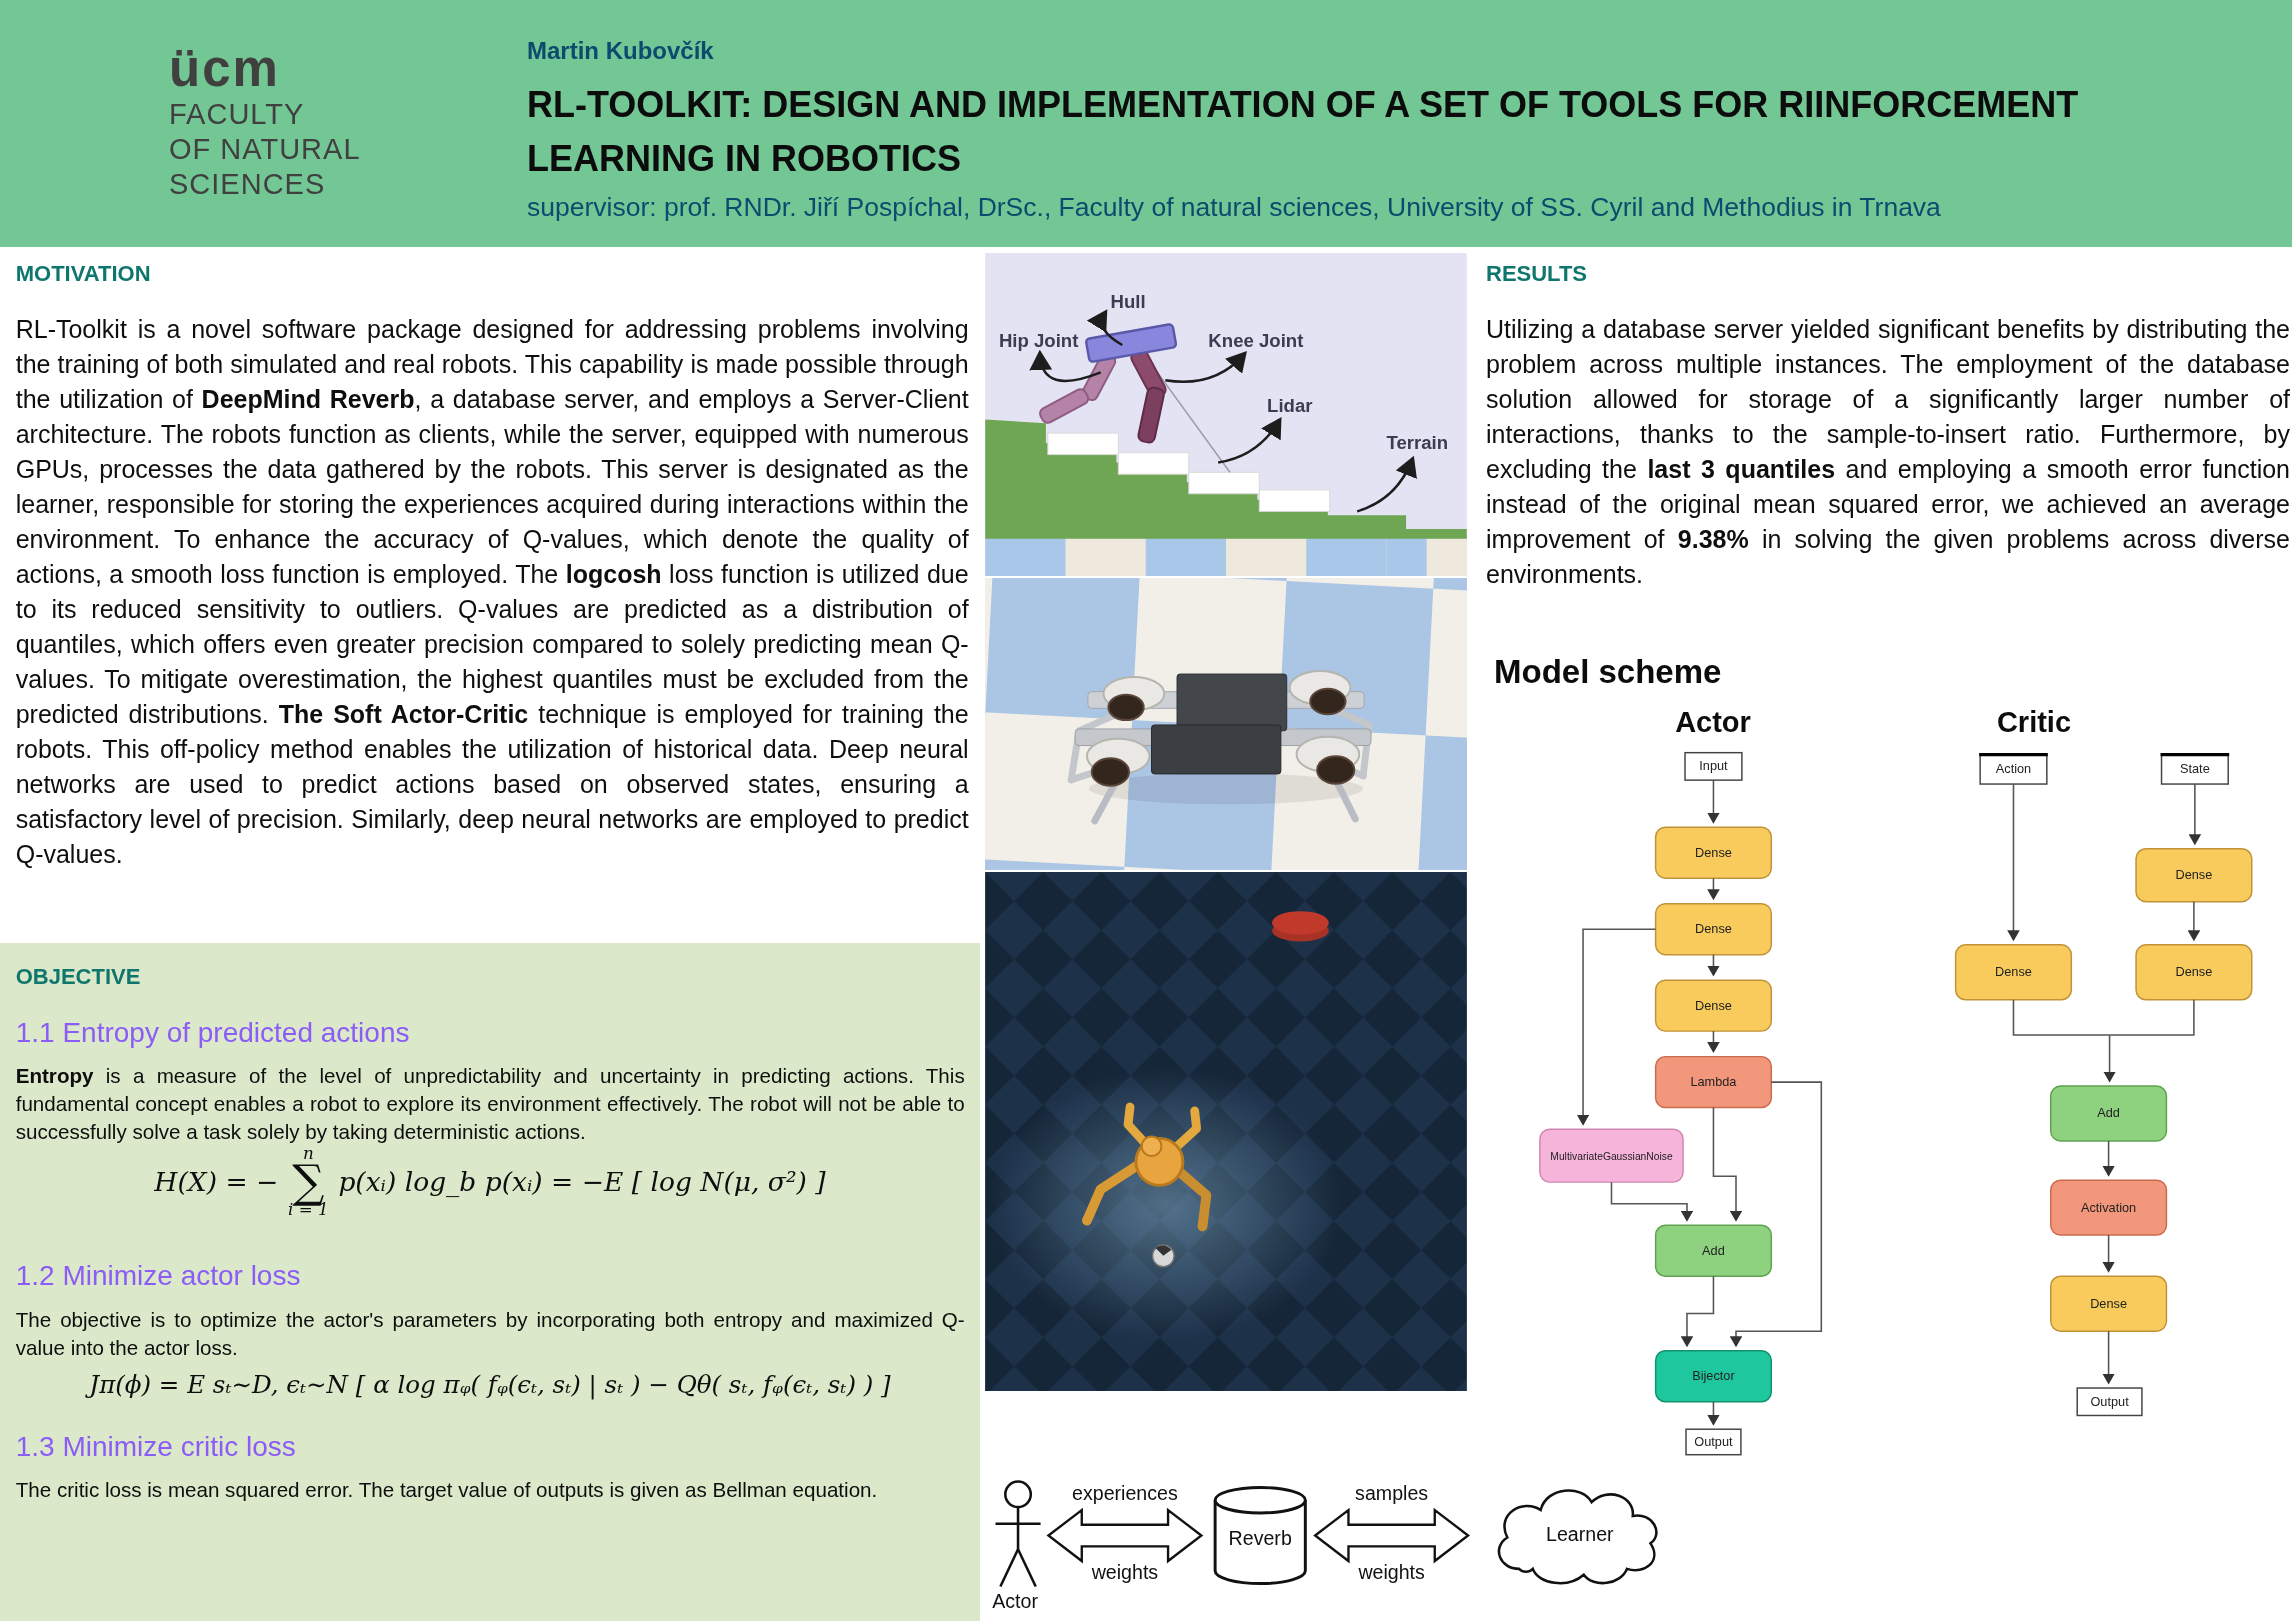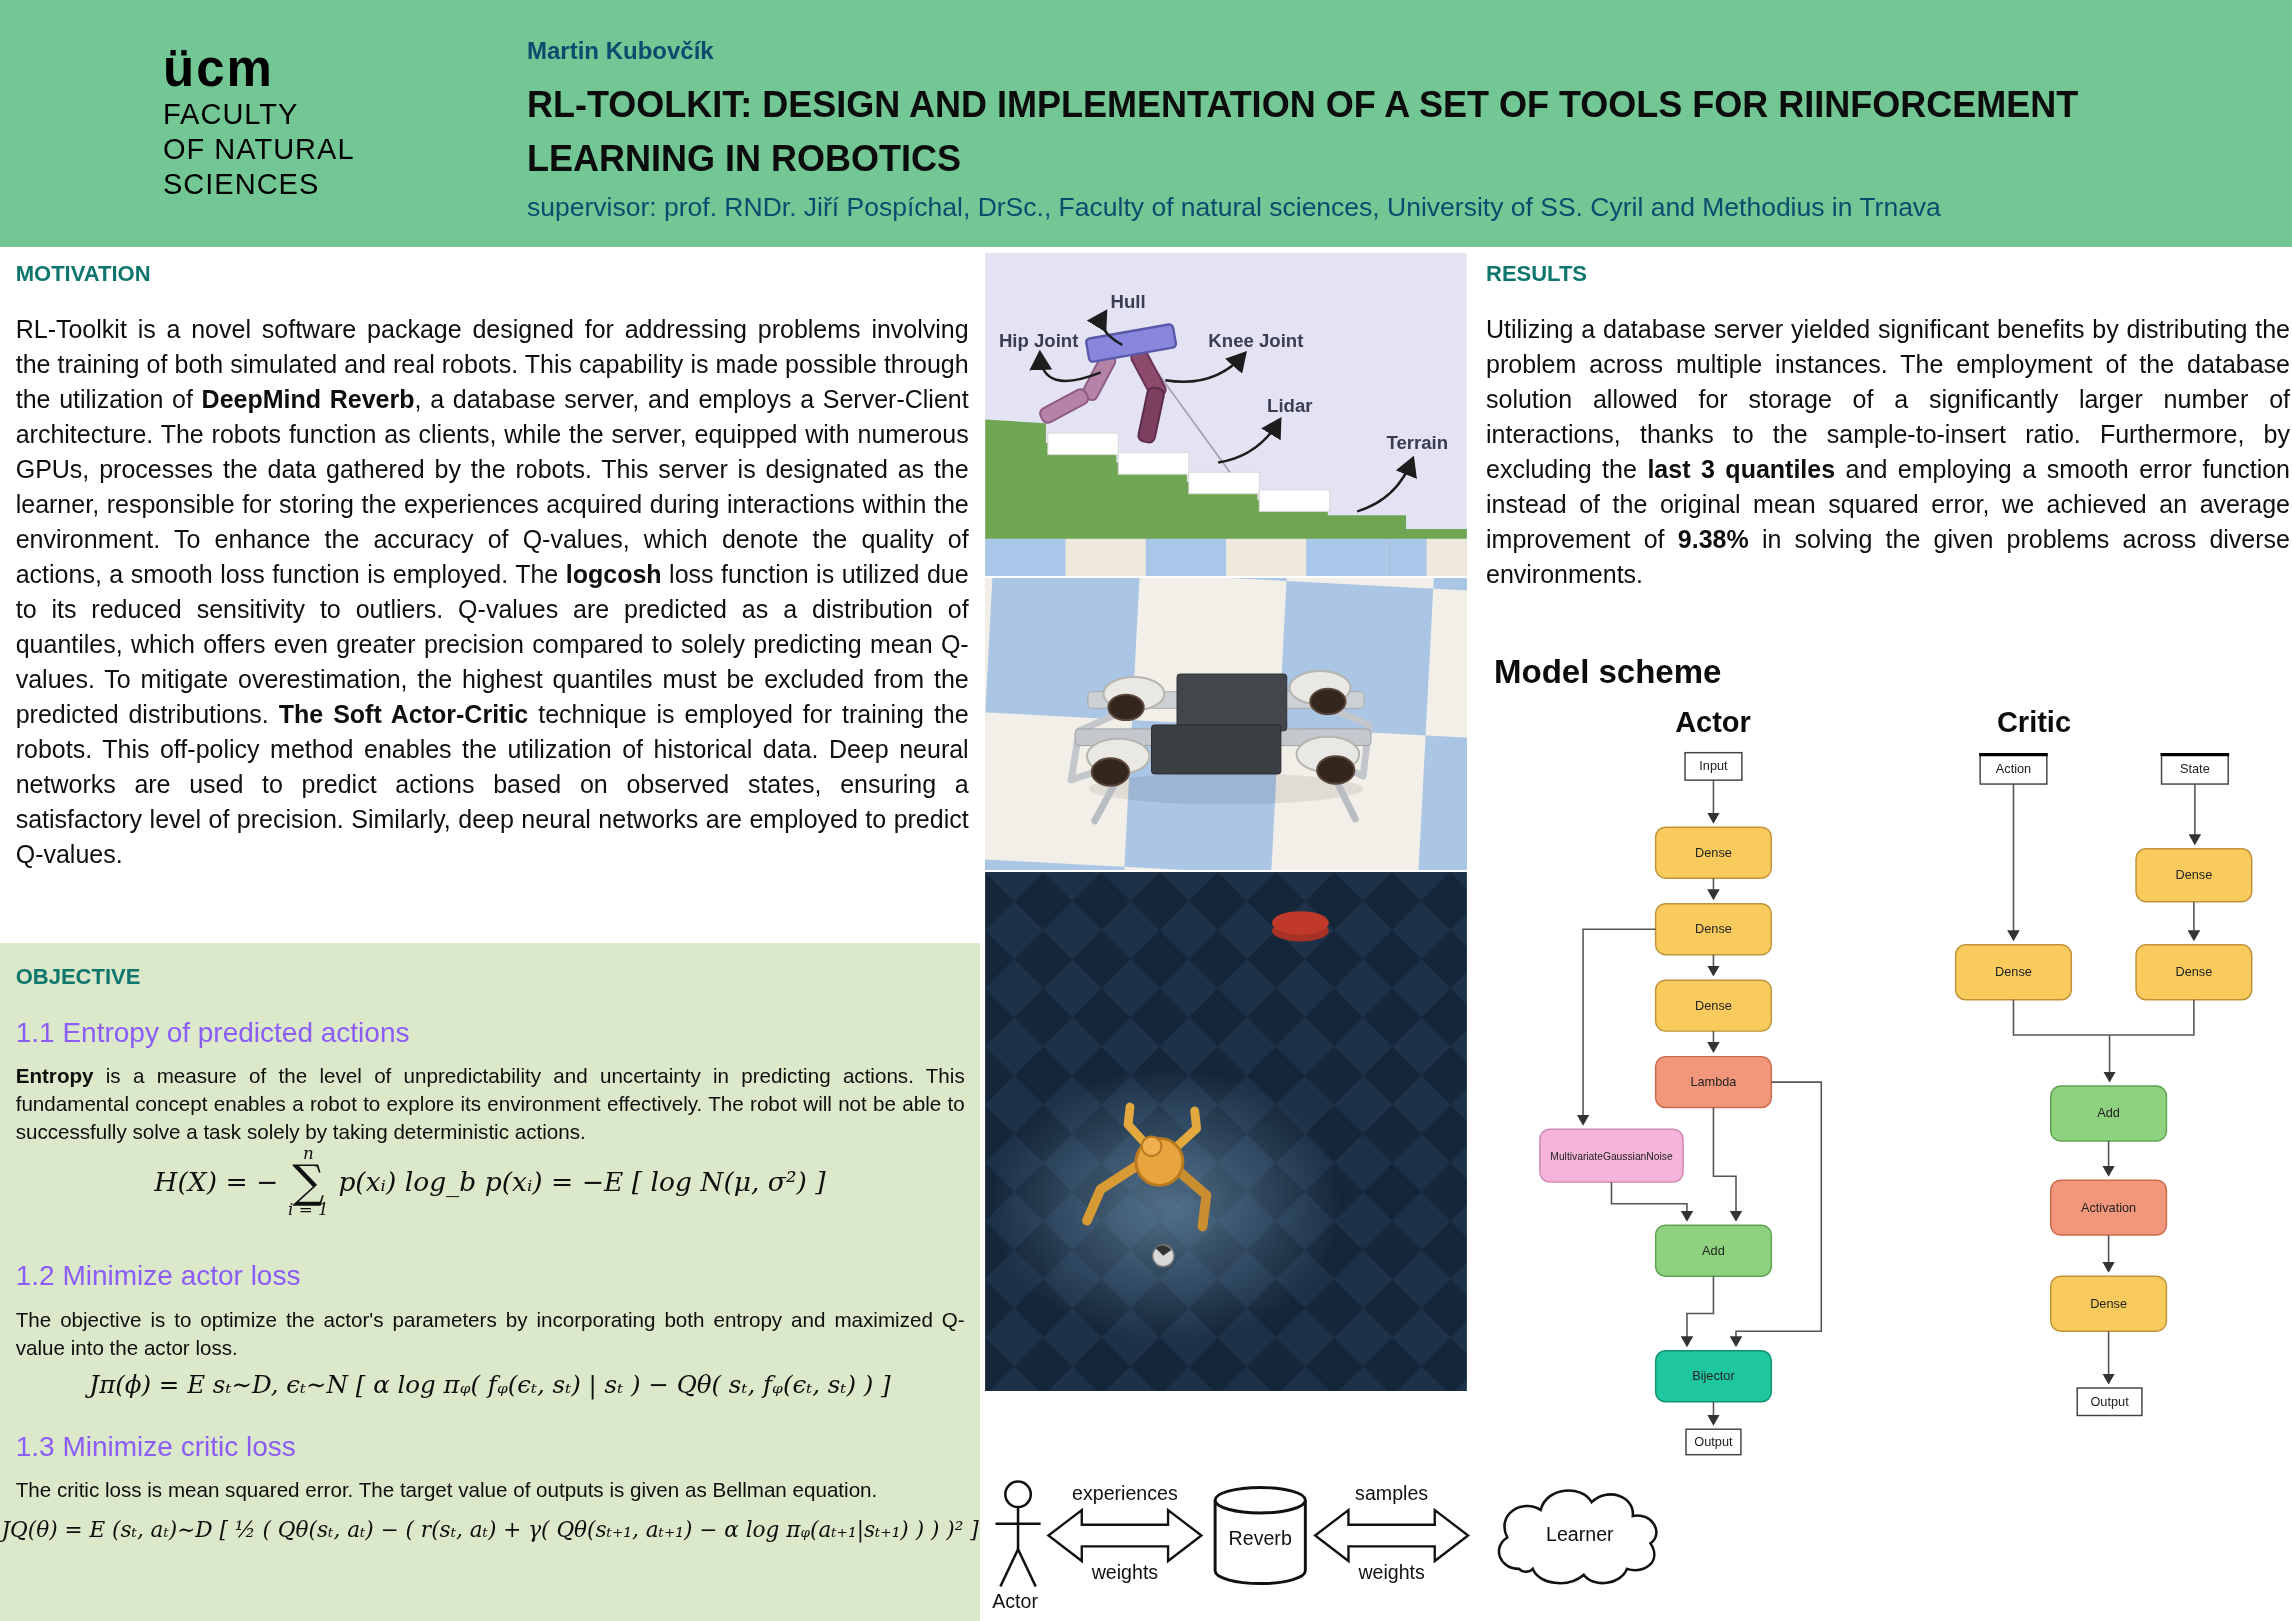--- a/index.html
+++ b/index.html
@@ -1,21 +1,21 @@
 <!DOCTYPE html>
 <html><head>
 <meta charset="utf-8">
 <style>
   html,body{margin:0;padding:0;background:#fff;}
   .page{position:relative;width:2293px;height:1621px;background:#ffffff;overflow:hidden;
         font-family:"Liberation Sans",sans-serif;color:#111;}
   .abs{position:absolute;}
   
   .header{left:0;top:0;width:2293px;height:247px;background:#72c795;}
-  .logo{left:163px;top:43px;color:#000000;line-height:1;}
+  .logo{left:169px;top:43px;color:#404040;line-height:1;}
   .logo .acr{font-size:51px;font-weight:700;letter-spacing:2px;}
   .logo .ln{font-size:29px;font-weight:400;letter-spacing:1px;margin-top:5.9px;}
   .author{left:527px;top:37px;font-size:24px;color:#0c4a6e;font-weight:bold;}
   .title{left:527px;top:78px;width:1666px;font-size:36px;font-weight:700;line-height:54px;color:#0c0c0c;}
   .supervisor{left:527px;top:192px;font-size:26.5px;color:#0c4a6e;}
   
   .sec-h{font-weight:700;font-size:22px;color:#0f766e;}
   .body-lg{font-size:25px;line-height:35px;text-align:justify;color:#0e0e0e;}
   .body-sm{font-size:20.6px;line-height:28px;text-align:justify;color:#0e0e0e;}
   .sub-h{font-size:28px;font-weight:500;color:#8b5cf6;}
@@ -84,21 +84,20 @@
       <span>p(xᵢ) log_b p(xᵢ) = −E [ log N(μ, σ²) ]</span>
     </span>
   </div>
 
   <div class="abs sub-h" style="left:15.7px;top:1260px;">1.2  Minimize actor loss</div>
   <div class="abs body-sm" style="left:15.7px;top:1306px;width:949px;">The objective is to optimize the actor's parameters by incorporating both entropy and maximized Q-value into the actor loss.</div>
   <div class="abs formula" style="left:0;top:1370px;width:980px;font-size:24.5px;">Jπ(ϕ) = E sₜ∼D, ϵₜ∼N [ α log πᵩ( fᵩ(ϵₜ, sₜ) | sₜ ) − Qθ( sₜ, fᵩ(ϵₜ, sₜ) ) ]</div>
 
   <div class="abs sub-h" style="left:15.7px;top:1431px;">1.3  Minimize critic loss</div>
   <div class="abs body-sm" style="left:15.7px;top:1476px;width:949px;">The critic loss is mean squared error. The target value of outputs is given as Bellman equation.</div>
-  <div class="abs formula" style="left:0;top:1517px;width:980px;font-size:21.6px;">JQ(θ) = E (sₜ, aₜ)∼D [ ½ ( Qθ(sₜ, aₜ) − ( r(sₜ, aₜ) + γ( Qθ(sₜ₊₁, aₜ₊₁) − α log πᵩ(aₜ₊₁|sₜ₊₁) ) ) )² ]</div>
 
   <svg class="abs" style="left:985px;top:253px;" width="482" height="323" viewBox="0 0 492 330">
     <defs>
       <marker id="arr1" markerWidth="9" markerHeight="9" refX="6" refY="4.5" orient="auto">
         <path d="M0,0 L8,4.5 L0,9 Z" fill="#1d1d1d"></path>
       </marker>
     </defs>
     <rect x="0" y="0" width="492" height="330" fill="#e3e3f3"></rect>
 
     <g>

